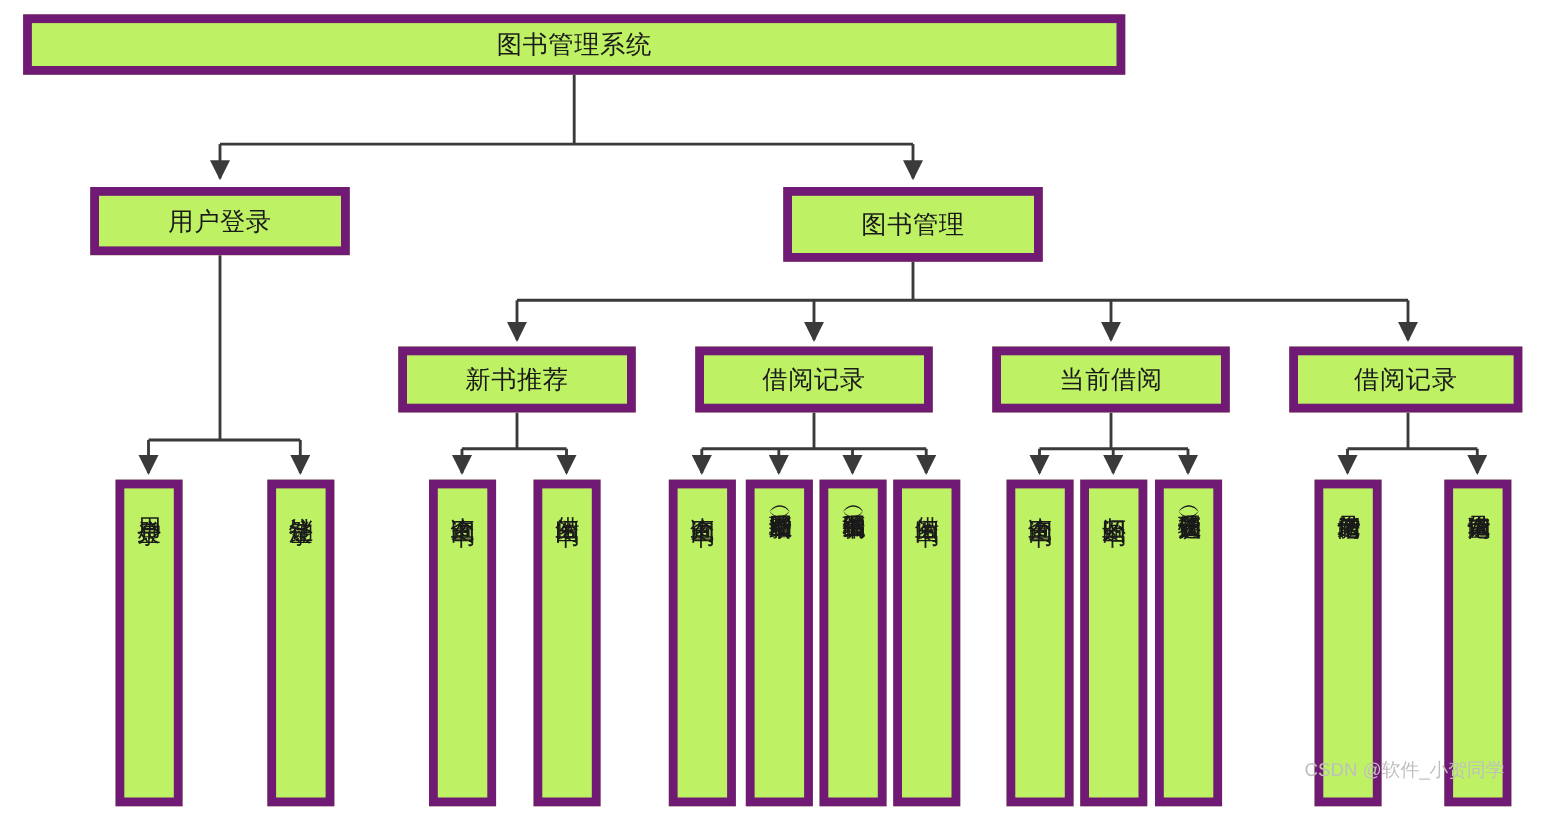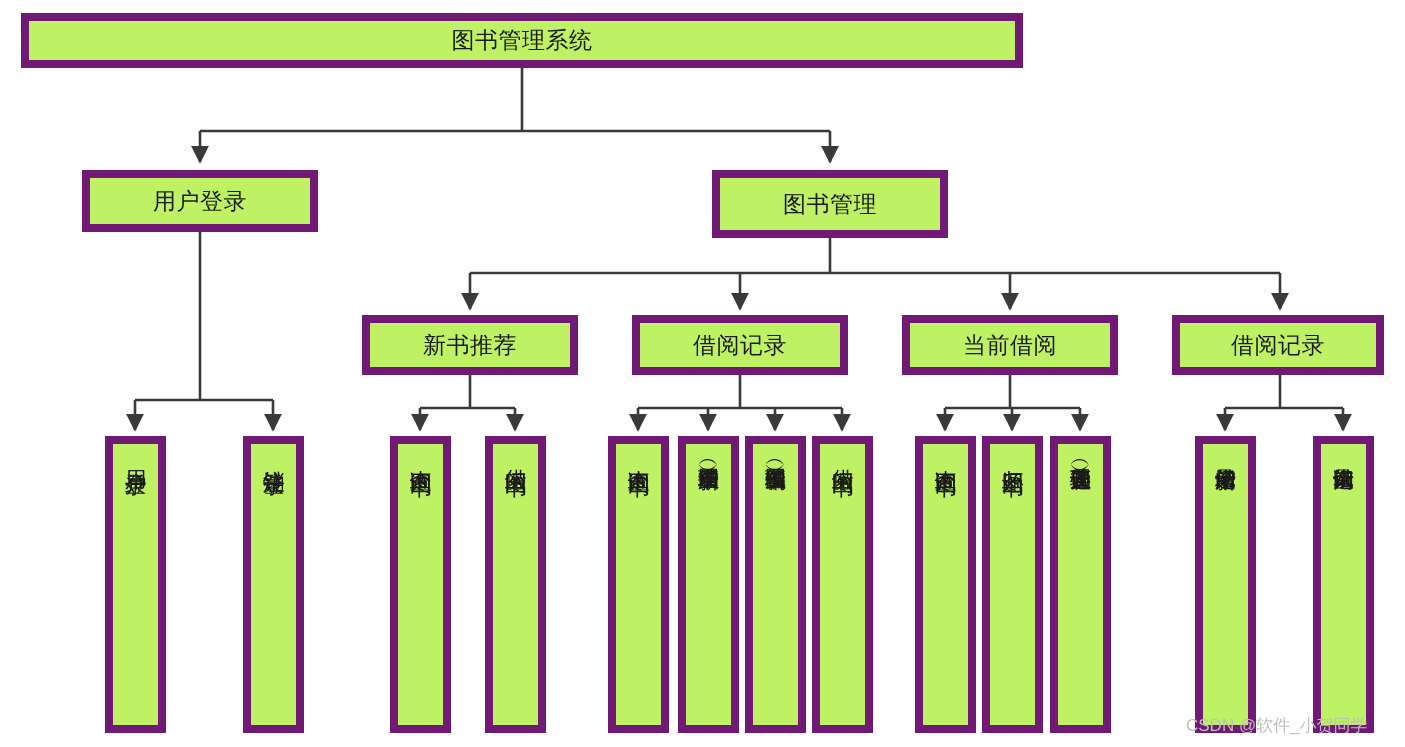--- a/index.html
+++ b/index.html
@@ -65,21 +65,21 @@
   }
   
   .node.v.tight .lbl {
     letter-spacing: 0px;
     line-height: 1.05;
     font-size: 21px;
   }
   .watermark {
     position: absolute;
     left: 1186px;
-    top: 714px;
+    top: 688px;
     font-size: 17px;
     color: #bfbfbf;
     white-space: nowrap;
     z-index: 3;
   }
 </style>
 </head>
 <body>
 
 <div id="canvas">

